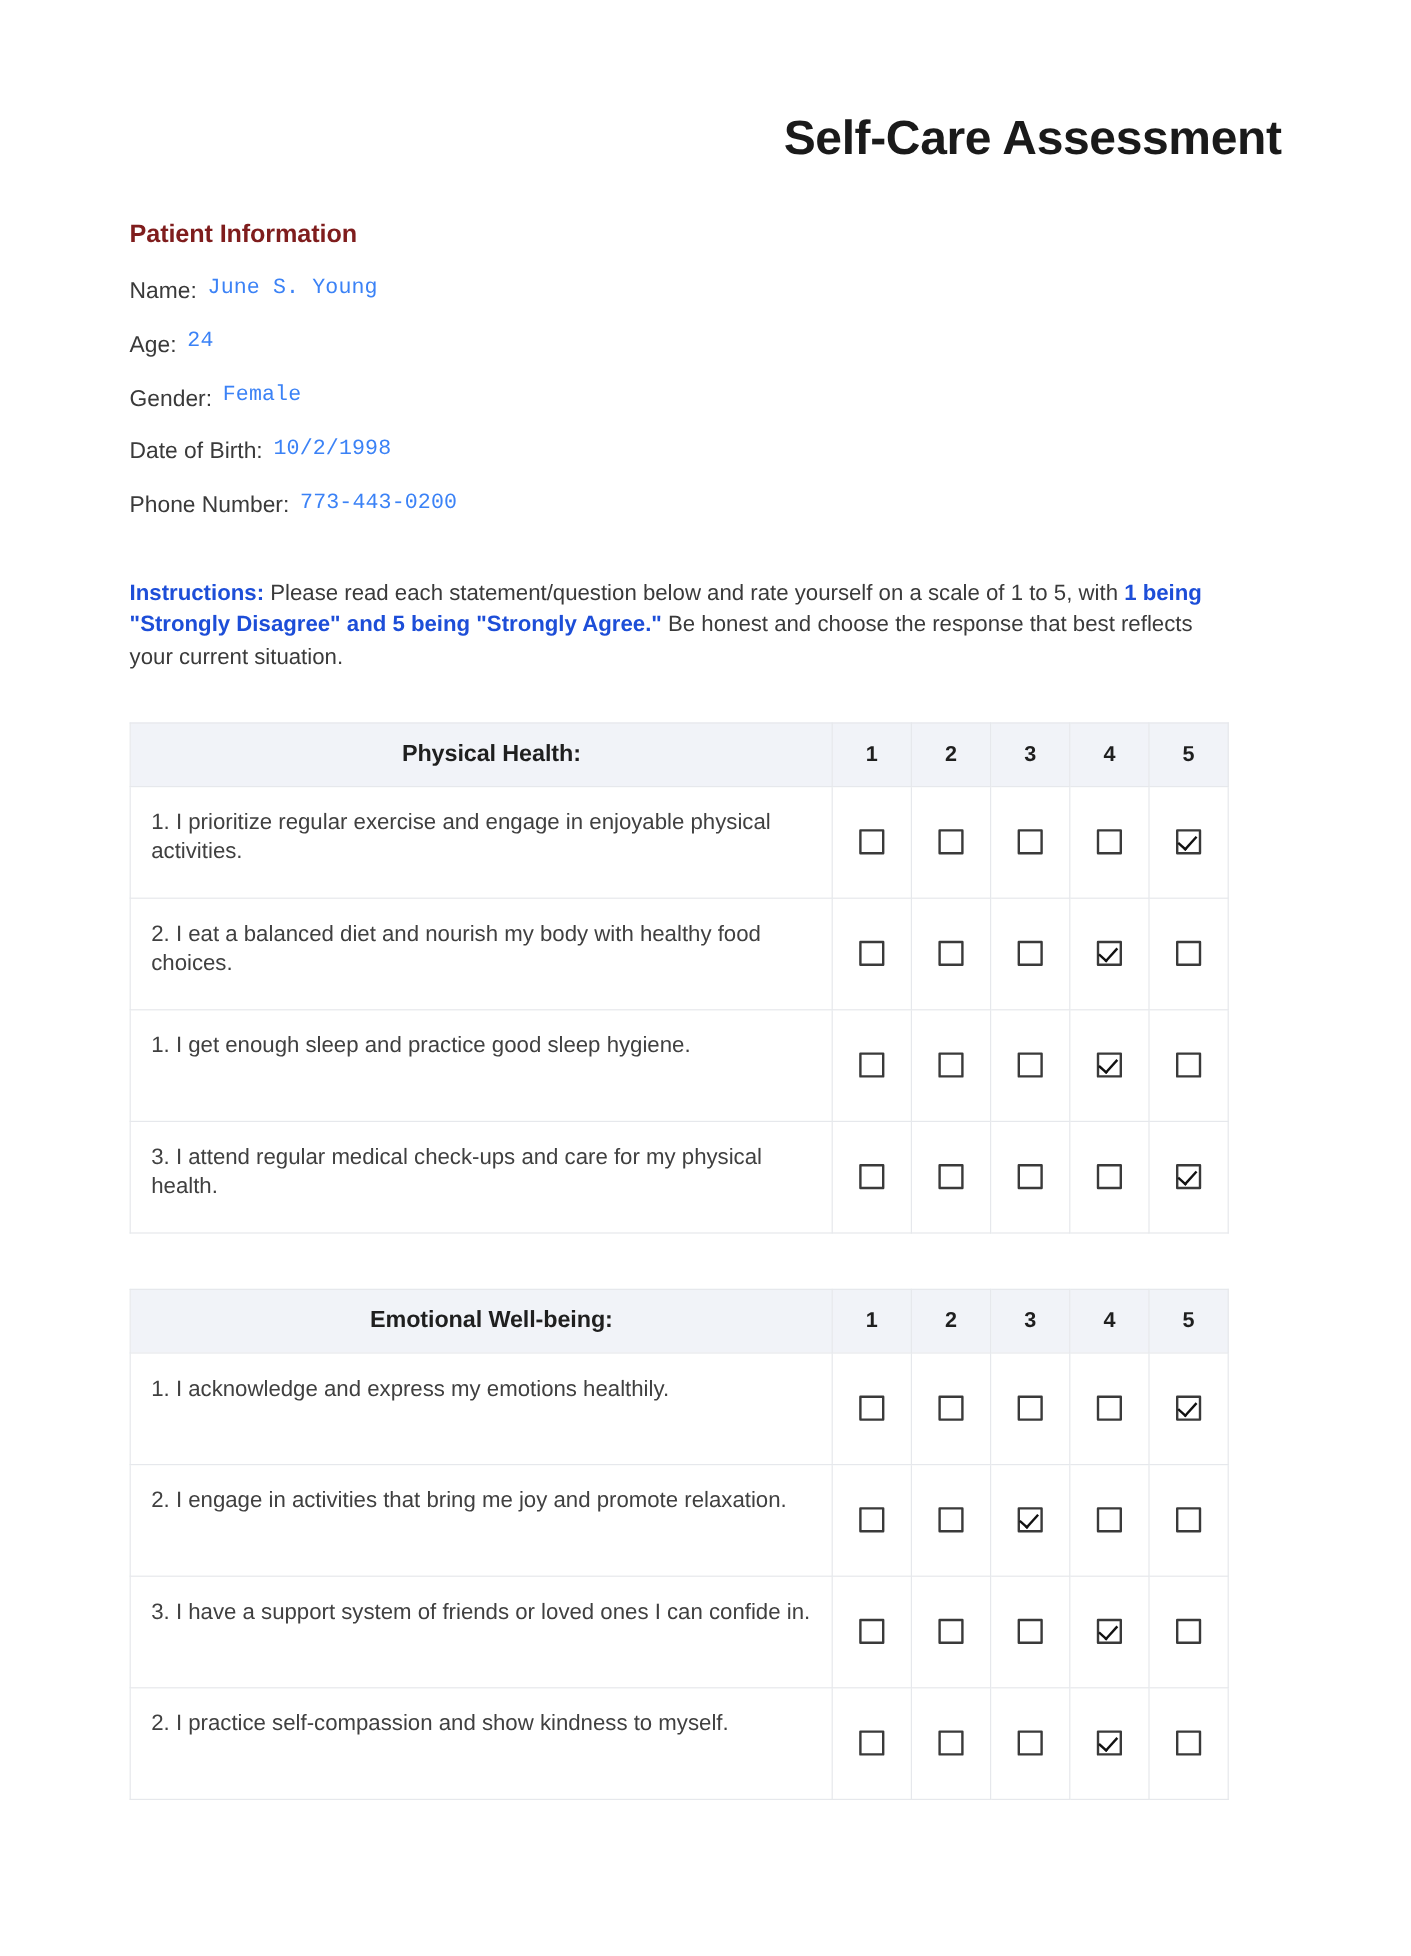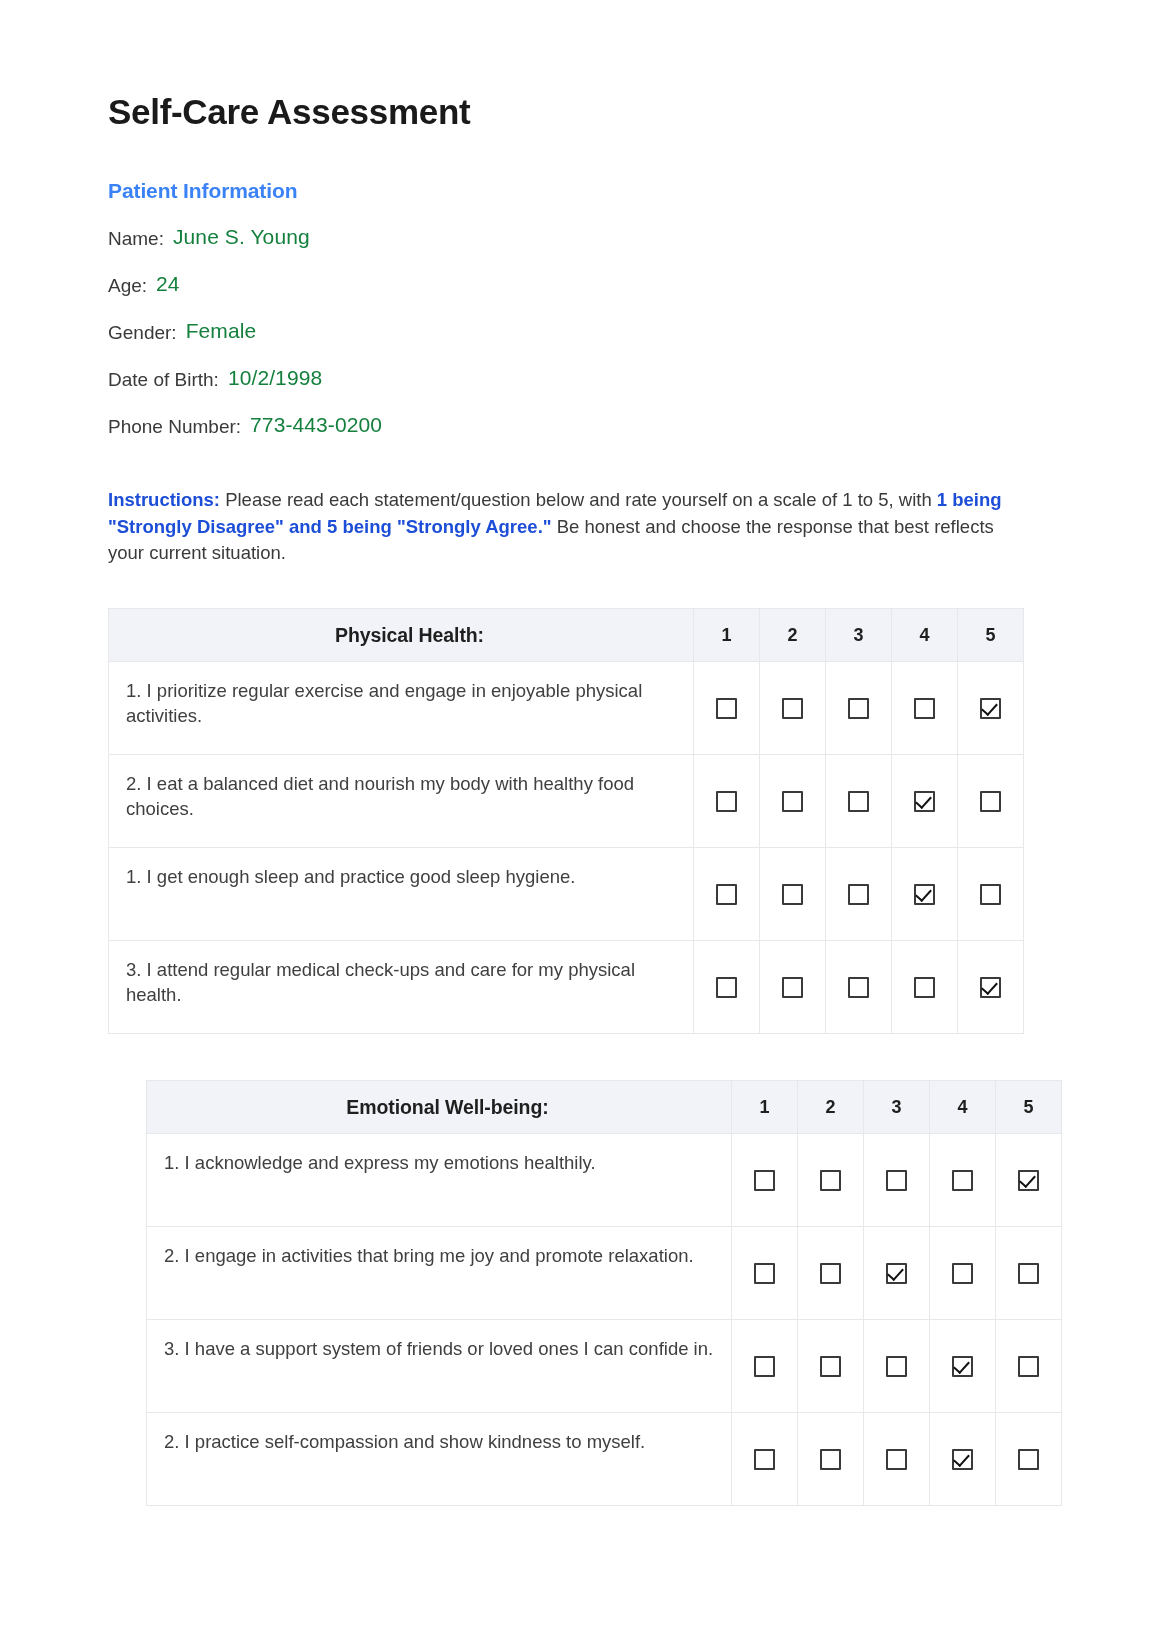--- a/index.html
+++ b/index.html
@@ -12,33 +12,33 @@
     color: #2b2b2b;
     overflow: hidden;
   }
   .page {
     width: 1176px;
     height: 1630px;
     padding: 0 108px;
     position: relative;
   }
   .doc-title {
-    text-align: left;
-    font-size: 35px;
+    text-align: right;
+    font-size: 40px;
     font-weight: bold;
     color: #1a1a1a;
     letter-spacing: -0.3px;
     margin: 0;
     padding-top: 93px;
     line-height: 1.1;
   }
   .section-heading {
     font-size: 21px;
     font-weight: bold;
-    color: #3b82f6;
+    color: #7f1d1d;
     margin: 0;
     padding-top: 47px;
     letter-spacing: -0.1px;
   }
   .info-list {
     margin: 0;
     padding: 0;
     list-style: none;
   }
   .info-row {
@@ -46,44 +46,45 @@
     align-items: center;
     font-size: 19px;
     color: #3a3a3a;
     margin-top: 22px;
     line-height: 1.2;
   }
   .info-row:first-child { margin-top: 24px; }
   .info-label { white-space: nowrap; }
   .info-value {
     margin-left: 9px;
-    font-size: 21px;
-    color: #15803d;
+    font-size: 18px;
+    color: #3b82f6;
     position: relative;
     top: -3px;
     letter-spacing: 0.1px;
+    font-family: Liberation Mono, monospace;
   }
   .instructions {
     font-size: 18.5px;
     line-height: 1.42;
     color: #3a3a3a;
     margin: 0;
     padding-top: 47px;
     max-width: 915px;
   }
   .instructions b { color: #1d4ed8; font-weight: bold; }
 
   .likert {
     width: 916px;
     border-collapse: collapse;
     table-layout: fixed;
     margin-top: 42px;
     border: 1px solid #e6e8ec;
   }
-  .likert.second { margin-top: 46px; margin-left: 38px; }
+  .likert.second { margin-top: 46px; }
   .likert th, .likert td {
     border: 1px solid #e6e8ec;
     padding: 0;
   }
   .likert thead th {
     background: #f1f3f8;
     height: 53px;
     border-bottom: 1px solid #e6e8ec;
   }
   .cat-head {

